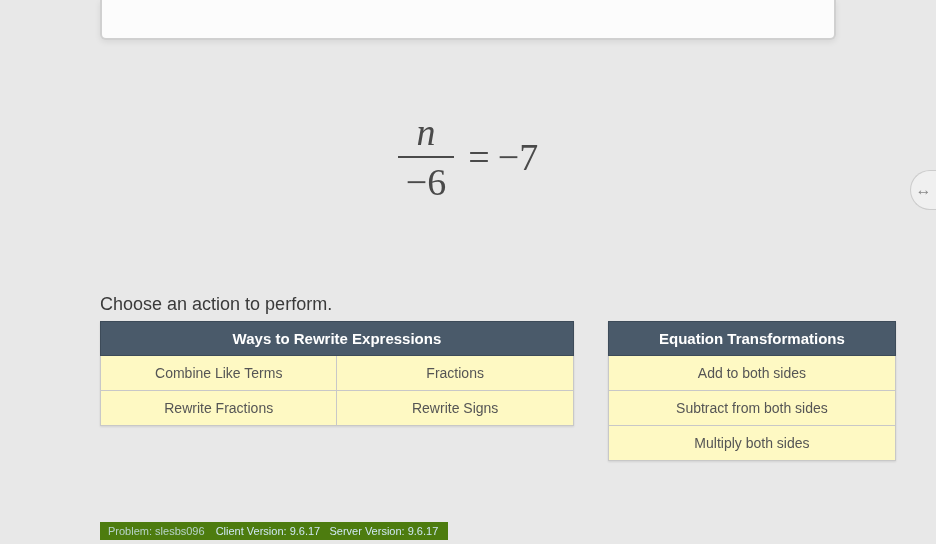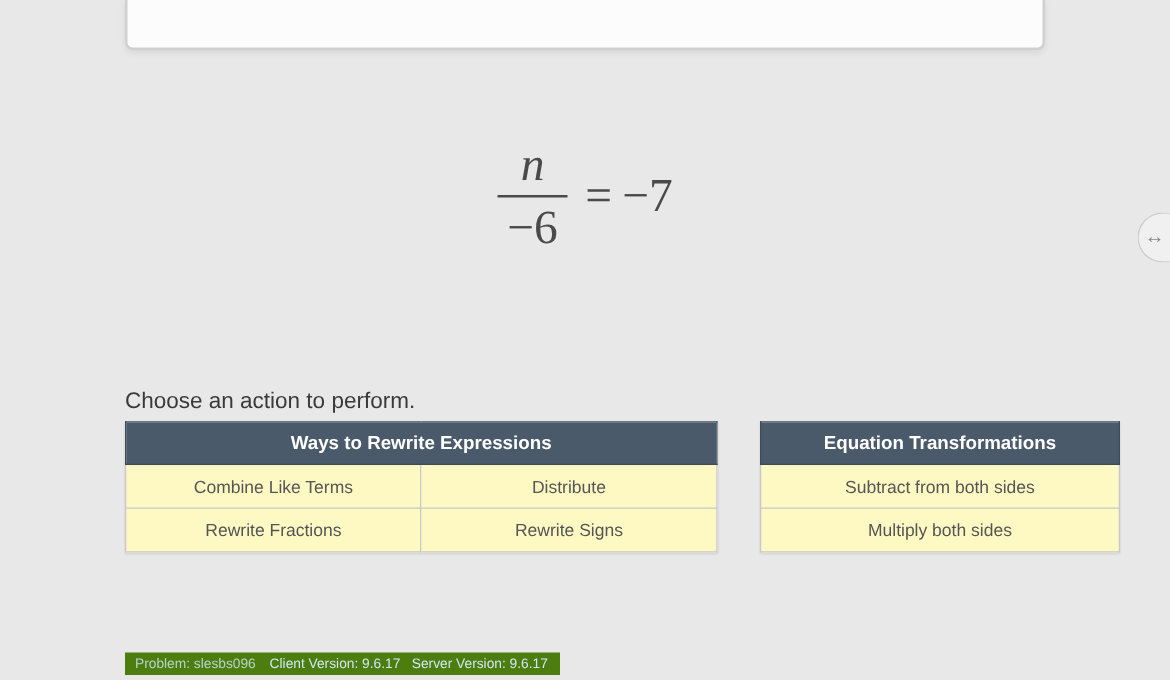--- a/index.html
+++ b/index.html
@@ -62,21 +62,21 @@
       border-right: none;
       border-radius: 20px 0 0 20px;
       display: flex;
       align-items: center;
       justify-content: center;
       color: #888;
       font-size: 16px;
       cursor: pointer;
     }
     .prompt {
-      margin: 16px 0 6px 100px;
+      margin: 0 0 6px 100px;
       font-size: 18px;
       color: #3a3a3a;
     }
     .tables-row {
       display: flex;
       gap: 34px;
       padding: 0 40px 0 100px;
       align-items: flex-start;
     }
     .tbl {
@@ -142,36 +142,39 @@
 
   <table class="tbl rewrite-tbl">
     <thead>
       <tr>
           <th colspan="2">Ways to Rewrite Expressions</th>
         </tr>
     </thead>
     <tbody>
       <tr>
         <td>Combine Like Terms</td>
-        <td>Distribute</td>
+        <td>Fractions</td>
       </tr>
       <tr>
         <td>Rewrite Fractions</td>
         <td>Rewrite Signs</td>
       </tr>
     </tbody>
   </table>
 
   <table class="tbl trans-tbl">
     <thead>
       <tr>
           <th>Equation Transformations</th>
         </tr>
     </thead>
     <tbody>
+      <tr>
+          <td>Add to both sides</td>
+        </tr>
       <tr>
           <td>Subtract from both sides</td>
         </tr>
       <tr>
           <td>Multiply both sides</td>
         </tr>
     </tbody>
   </table>
 
 </div>

